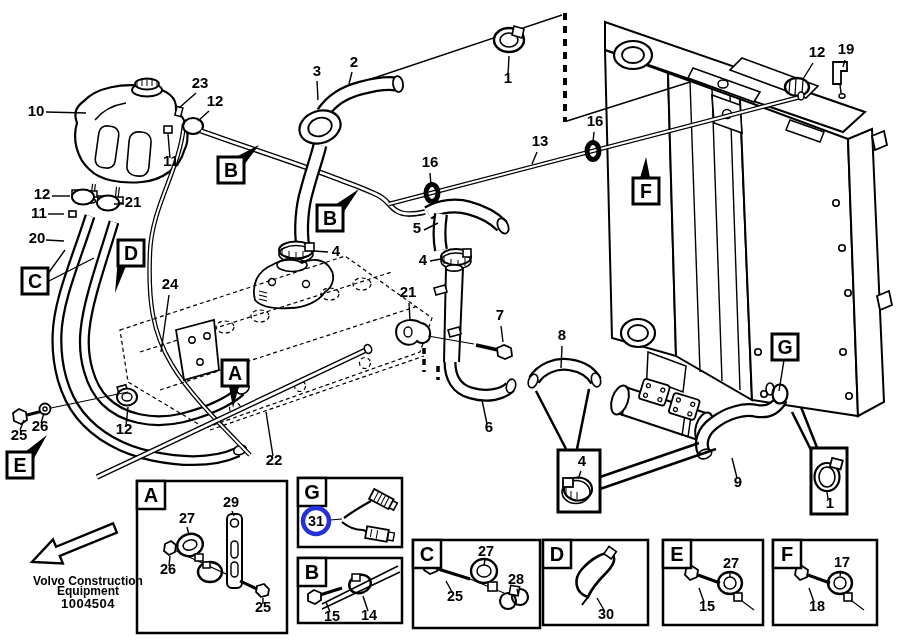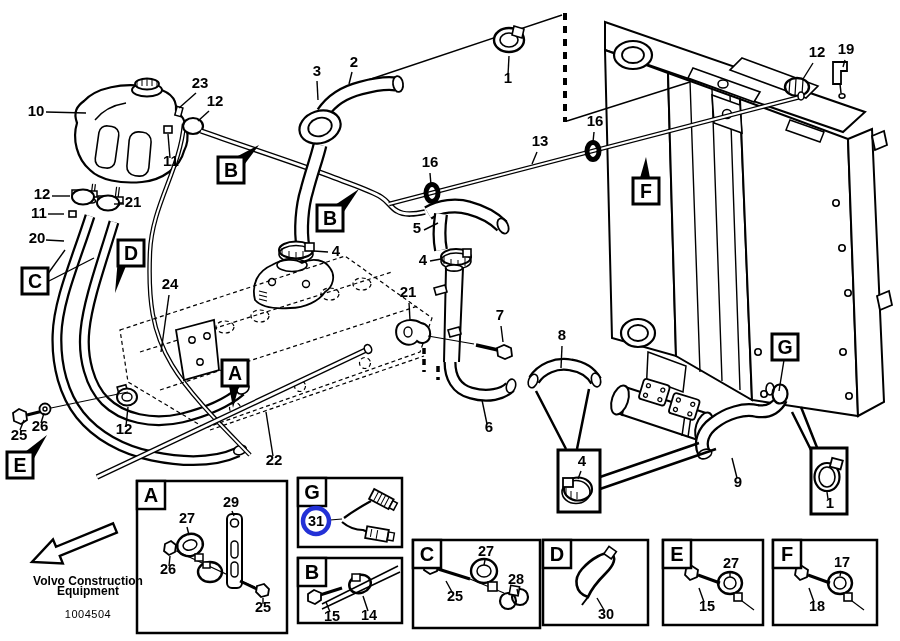--- a/index.html
+++ b/index.html
@@ -4,21 +4,21 @@
 <style>
   html,body{margin:0;padding:0;background:#fff;}
   #stage{position:relative;width:900px;height:641px;background:#fff;overflow:hidden;
          font-family:"Liberation Sans",sans-serif;}
   svg text{font-family:"Liberation Sans","DejaVu Sans",sans-serif;font-weight:bold;fill:#000;}
   .k{stroke:#000;fill:none}
   .kf{stroke:#000;fill:#fff}
   .w{stroke:#fff;fill:none}
   .footer{position:absolute;left:30px;top:576px;width:116px;text-align:center;color:#000;}
   .footer .small{font-size:12px;font-weight:bold;line-height:10px;display:block;}
-  .footer .num{font-size:11px;font-weight:normal;letter-spacing:.5px;display:block;margin-top:12px;}
+  .footer .num{font-size:13px;font-weight:bold;letter-spacing:.5px;display:block;margin-top:0;}
 </style>
 </head>
 <body>
 
 <div id="stage">
 
 <svg id="art" width="900" height="641" viewBox="0 0 900 641">
 
   <g>
     <path class="kf" stroke-width="2" d="M605,22 L865,112 L843,132 L605,50 Z"></path>

